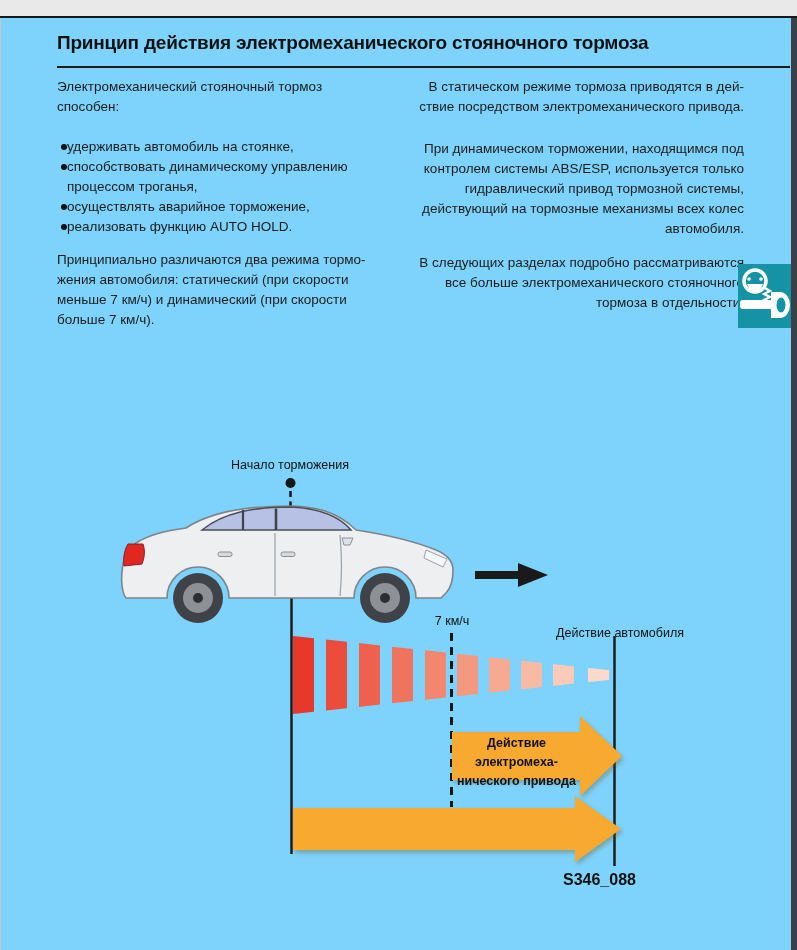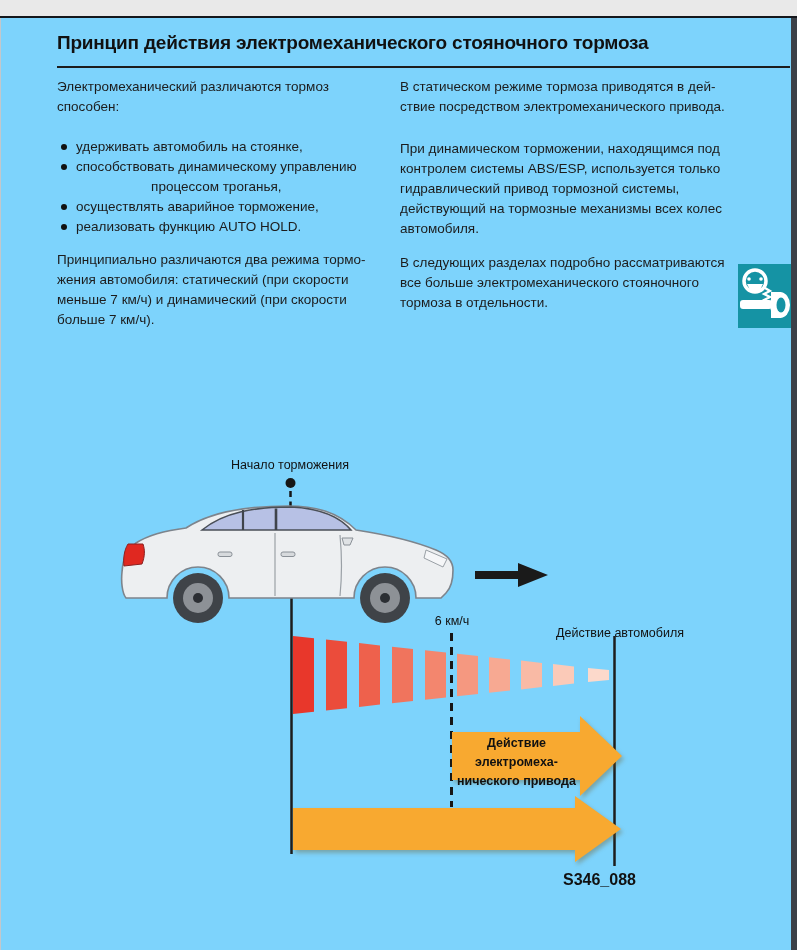--- a/index.html
+++ b/index.html
@@ -19,23 +19,23 @@
   .title{
     position:absolute;left:57px;top:16px;width:700px;margin:0;
     font-size:19px;font-weight:800;letter-spacing:-0.2px;color:#111;
   }
   .title-rule{position:absolute;left:57px;top:50px;width:733px;height:2px;background:#1c1c1c;}
 
   
   .col{position:absolute;top:61px;font-size:13.5px;line-height:20px;color:#1c1c1c;}
   .col p{margin:0;white-space:pre-line;}
   .col-left{left:57px;width:340px;}
-  .col-right{left:400px;width:360px;}
+  .col-right{left:384px;width:360px;text-align:right;}
   .bullets{list-style:none;margin:20px 0 0 0;padding:0;}
-  .bullets li{display:flex;gap:9px;padding-left:4px;text-align:center;}
+  .bullets li{display:flex;padding-left:4px;}
   .bullet-dot{flex:0 0 auto;width:6px;height:6px;border-radius:50%;background:#111;margin-top:7px;}
   .bullet-text{white-space:pre-line;}
   .modes-para{margin-top:13px !important;}
   .col-right .p2{margin-top:22px;}
   .col-right .p3{margin-top:14px;}
 
   
   .chapter-icon{position:absolute;left:738px;top:248px;width:53px;height:64px;}
 
   
@@ -59,21 +59,21 @@
   <div class="top-edge"></div>
   <div class="right-edge"></div>
   <div class="bottom-edge"></div>
   <div class="left-edge"></div>
   <div class="teal-line"></div>
 
   <h1 class="title">Принцип действия электромеханического стояночного тормоза</h1>
   <div class="title-rule"></div>
 
   <div class="col col-left">
-    <p>Электромеханический различаются тормоз
+    <p>Электромеханический стояночный тормоз
 способен:</p>
     <ul class="bullets">
       <li>
         <span class="bullet-dot"></span>
         <span class="bullet-text">удерживать автомобиль на стоянке,</span>
       </li>
       <li>
         <span class="bullet-dot"></span>
         <span class="bullet-text">способствовать динамическому управлению
 процессом троганья,</span>
@@ -167,19 +167,19 @@
         <circle cx="198" cy="152" r="5" fill="#2b2e33"></circle>
         <circle cx="385" cy="152" r="25" fill="#3f4348"></circle>
         <circle cx="385" cy="152" r="15" fill="#8d9196"></circle>
         <circle cx="385" cy="152" r="5" fill="#2b2e33"></circle>
       </g>
 
       <polygon points="475,125 518,125 518,117 548,129 518,141 518,133 475,133" fill="#1a1a1a"></polygon>
     </svg>
 
     <div class="dlabel lbl-start">Начало торможения</div>
-    <div class="dlabel lbl-speed">6 км/ч</div>
+    <div class="dlabel lbl-speed">7 км/ч</div>
     <div class="dlabel lbl-stop">Действие автомобиля</div>
     <div class="dlabel lbl-em">Действие электромеха-
 нического привода</div>
     <div class="dlabel lbl-code">S346_088</div>
   </div>
 </div>
 
 </body></html>

